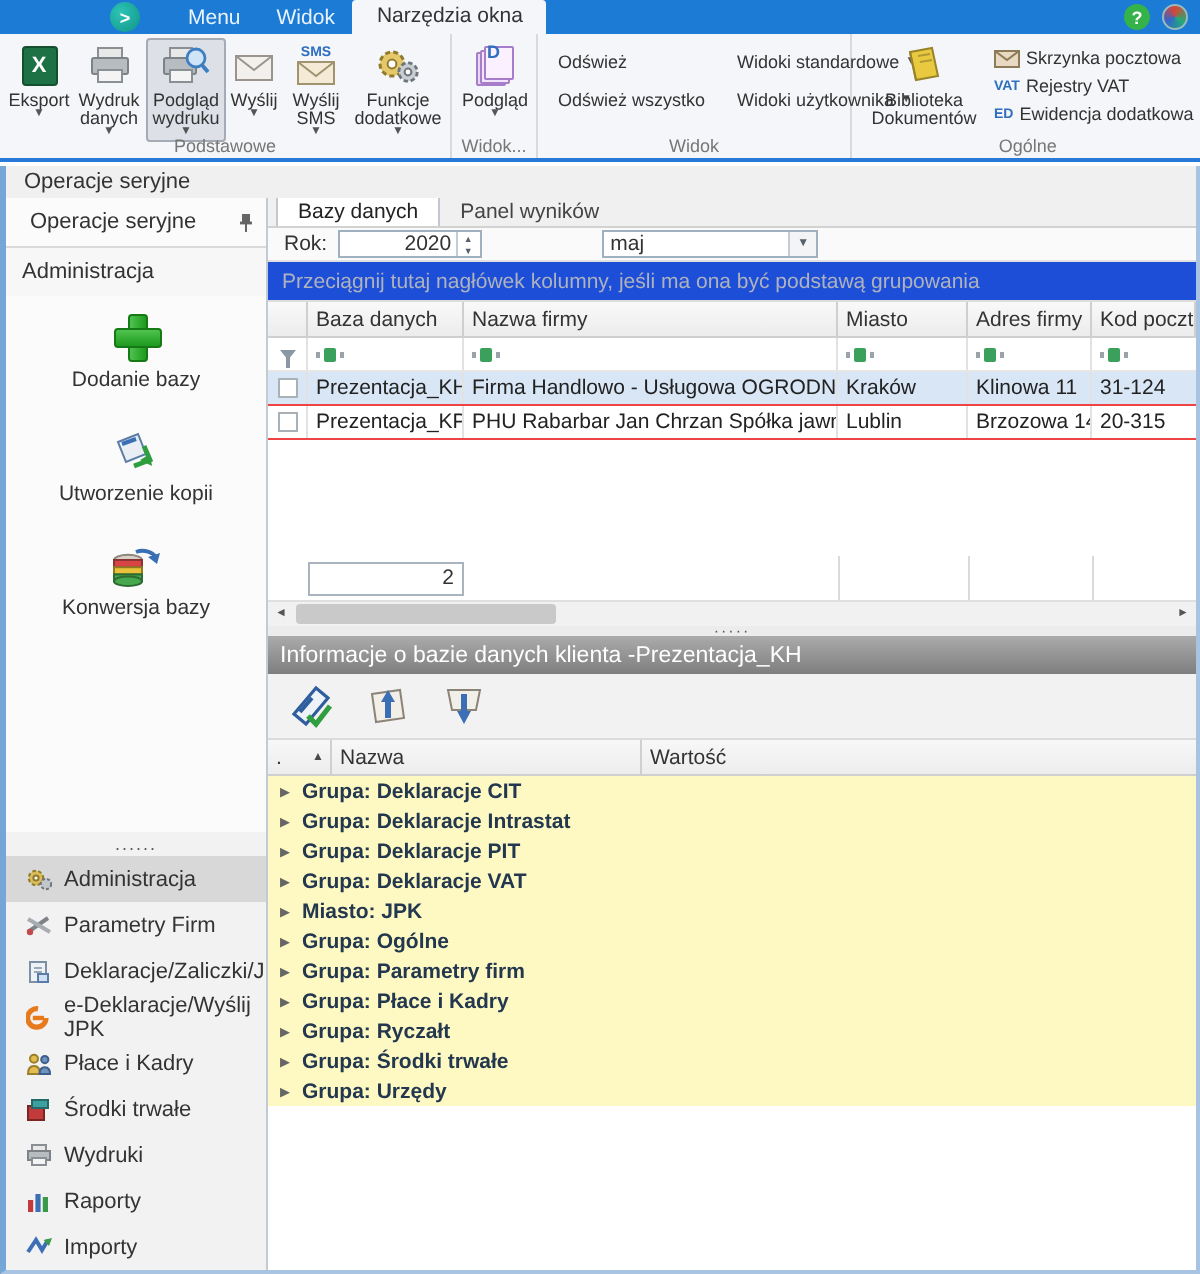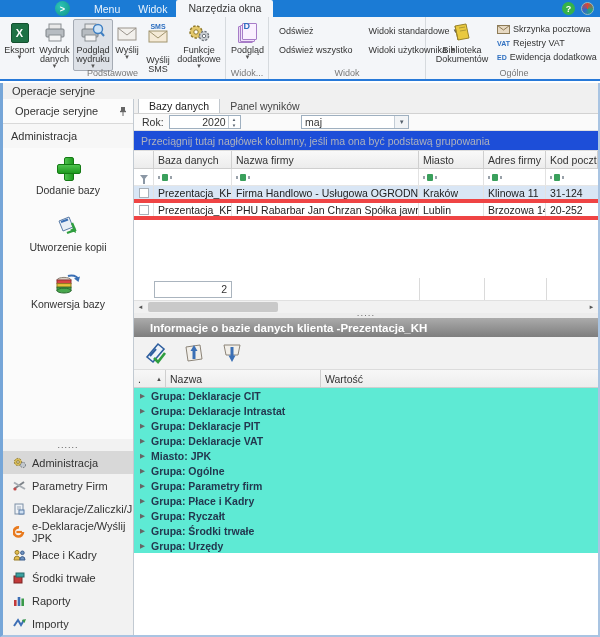--- a/index.html
+++ b/index.html
@@ -93,49 +93,49 @@
   .gc { border-right:1px solid #e2e2e2; overflow:hidden; white-space:nowrap; padding:0 0 0 4px; display:flex; align-items:center; }
   .c-chk { width:20px; flex:none; justify-content:center; padding:0; }
   .c-baza { width:78px; flex:none; }
   .c-nazwa { width:187px; flex:none; }
   .c-miasto { width:65px; flex:none; }
   .c-adres { width:62px; flex:none; }
   .c-kod { flex:1; border-right:none; }
   .ghead { height:18px; background:linear-gradient(#f9f9f9,#ececec); border-bottom:1px solid #cfcfcf; }
   .ghead .gc { border-right:1px solid #cfcfcf; font-size:10.5px; color:#333; }
   .gfilter { height:17px; background:#fff; border-bottom:1px solid #e6e6e6; }
-  .grow { height:17px; font-size:10.5px; color:#222; border-bottom:4px solid #ef4444; background:#fff;text-align:center; }
+  .grow { height:17px; font-size:10.5px; color:#222; border-bottom:1px solid #ef4444; background:#fff;text-align:center; }
   .grow.selected { background:#d9e6f5; }
   .checkbox { width:10px; height:10px; border:1px solid #a8b0b8; background:#fff; }
   .funnel { width:0; height:0; border-left:4px solid transparent; border-right:4px solid transparent; border-top:5px solid #8b97a5; position:relative; }
   .funnel::after { content:""; position:absolute; left:-1px; top:-1px; width:2px; height:5px; background:#8b97a5; }
   .fabc { width:14px; height:7px; position:relative; }
   .fabc::before { content:""; position:absolute; left:4px; top:0; width:6px; height:7px; background:#3aa05c; border-radius:1px; }
   .fabc::after { content:""; position:absolute; left:0; top:2px; width:2px; height:3px; background:#9aa2aa; box-shadow:12px 0 0 #9aa2aa; }
   .gridspacer { height:58px; background:#fff; }
   .gfooter { height:22px; background:#fff; display:flex; align-items:center; }
   .countbox { margin-left:20px; width:78px; height:17px; border:1px solid #aab4be; background:#fff; font-size:10.5px; text-align:right; padding:1px 4px 0 0; }
   .fsep { height:22px; border-left:1px solid #dadada; }
   .hscroll { height:13px; background:#f1f1f1; border-top:1px solid #e0e0e0; position:relative; }
   .harrow { position:absolute; top:0; width:13px; height:12px; font-size:6px; color:#555; display:flex; align-items:center; justify-content:center; }
   .harrow.left { left:0; } .harrow.right { right:0; }
   .hthumb { position:absolute; left:14px; top:1px; width:130px; height:10px; background:#c9c9c9; border-radius:2px; }
 
   
   .vsplit { height:5px; background:#ececec; display:flex; align-items:center; justify-content:center; font-size:8px; color:#555; line-height:4px; letter-spacing:1px; }
-  .infohead { height:19px; background:linear-gradient(#ababab,#7e7e7e); color:#fff; font-weight:bold; font-size:11.5px; display:flex; align-items:center; padding-left:16px; }
+  .infohead { height:19px; background:linear-gradient(#ababab,#7e7e7e); color:#fff; font-weight:normal; font-size:11.5px; display:flex; align-items:center; padding-left:6px; }
   .itoolbar { height:33px; background:#f2f2f2; border-bottom:1px solid #dcdcdc; display:flex; align-items:center; gap:10px; padding-left:8px; }
   .itbtn { width:28px; height:26px; display:flex; align-items:center; justify-content:center; }
   .ihead { height:18px; background:linear-gradient(#f7f7f7,#ededed); border-bottom:1px solid #cfcfcf; display:flex; font-size:10.5px; color:#333; }
   .ihc { border-right:1px solid #cfcfcf; display:flex; align-items:center; padding-left:4px; overflow:hidden; }
   .ih-dot { width:32px; flex:none; justify-content:space-between; padding-right:3px; }
   .ih-dot .sorta { font-size:6px; color:#4a4a4a; }
   .ih-nazwa { width:155px; flex:none; }
   .ih-wart { flex:1; border-right:none; }
-  .grouprow { height:15px; display:flex; align-items:center; background:#5eead4; padding-left:6px; gap:5px; }
+  .grouprow { height:15px; display:flex; align-items:center; background:#fef9c3; padding-left:6px; gap:5px; }
   .grouprow.selected { background:#d7e5f4; }
   .grouprow .exp { font-size:6.5px; color:#666; width:6px; }
   .grouprow .glab { font-size:10.5px; font-weight:bold; color:#23384f; }
   .bottomfill { flex:1; background:#fff; }
 </style>
 </head>
 <body>
 
 <div class="app">
 
@@ -188,21 +188,21 @@
         <div class="rbtn" style="width:28px;">
           <span class="ric">
             <svg class="ric-svg" width="20" height="15" viewBox="0 0 20 15">
                 <rect x="1" y="2" width="18" height="12" fill="#f2f0ec" stroke="#9a948c"></rect>
                 <path d="M1 2 L10 9 L19 2" fill="none" stroke="#9a948c"></path>
               </svg>
           </span>
           <span class="rlab">Wyślij</span>
           <span class="rarrow">▼</span>
         </div>
-        <div class="rbtn" style="width:34px;gap:10px;">
+        <div class="rbtn" style="width:34px;">
           <span class="ric" style="flex-direction:column;display:flex;align-items:center;">
             <span class="badge-blue">SMS</span>
             <svg class="ric-svg" width="20" height="13" viewBox="0 0 20 13">
                 <rect x="1" y="1" width="18" height="11" fill="#f5ead6" stroke="#a0946f"></rect>
                 <path d="M1 1 L10 8 L19 1" fill="none" stroke="#a0946f"></path>
               </svg>
           </span>
           <span class="rlab">Wyślij SMS</span>
           <span class="rarrow">▼</span>
         </div>
@@ -394,20 +394,30 @@
           <span class="navic">
               <svg width="12" height="12" viewBox="0 0 12 12">
                 <rect x="1" y="4" width="8" height="7" fill="#c23a3a" stroke="#7d2424"></rect>
                 <rect x="3" y="1" width="8" height="4" fill="#3aa0a0" stroke="#256868"></rect>
               </svg>
             </span>
           <span>Środki trwałe</span>
         </div>
         <div class="navitem">
           <span class="navic">
+              <svg width="13" height="11" viewBox="0 0 13 11">
+                <rect x="3" y="0.5" width="7" height="3.5" fill="#e8e8e8" stroke="#8a8f94"></rect>
+                <rect x="1" y="3.5" width="11" height="4.5" fill="#b7bcc1" stroke="#7d8287"></rect>
+                <rect x="3" y="7" width="7" height="3.5" fill="#f4f4f4" stroke="#8a8f94"></rect>
+              </svg>
+            </span>
+          <span>Wydruki</span>
+        </div>
+        <div class="navitem">
+          <span class="navic">
               <svg width="12" height="11" viewBox="0 0 12 11">
                 <rect x="1" y="5" width="2.6" height="6" fill="#c23a3a"></rect>
                 <rect x="4.7" y="2" width="2.6" height="9" fill="#3d6fb5"></rect>
                 <rect x="8.4" y="3.5" width="2.6" height="7.5" fill="#3a9a4a"></rect>
               </svg>
             </span>
           <span>Raporty</span>
         </div>
         <div class="navitem">
           <span class="navic">
@@ -486,21 +496,21 @@
           <span class="gc c-kod">31-124</span>
         </div>
         <div class="gr grow">
           <span class="gc c-chk">
               <span class="checkbox"></span>
             </span>
           <span class="gc c-baza">Prezentacja_KP</span>
           <span class="gc c-nazwa">PHU Rabarbar Jan Chrzan Spółka jawna</span>
           <span class="gc c-miasto">Lublin</span>
           <span class="gc c-adres">Brzozowa 14</span>
-          <span class="gc c-kod">20-252</span>
+          <span class="gc c-kod">20-315</span>
         </div>
       </div>
 
       <div class="gridspacer"></div>
 
       <div class="gfooter">
         <span class="countbox">2</span>
         <span style="width:187px;"></span>
         <span class="fsep"></span>
         <span style="width:64px;"></span>

